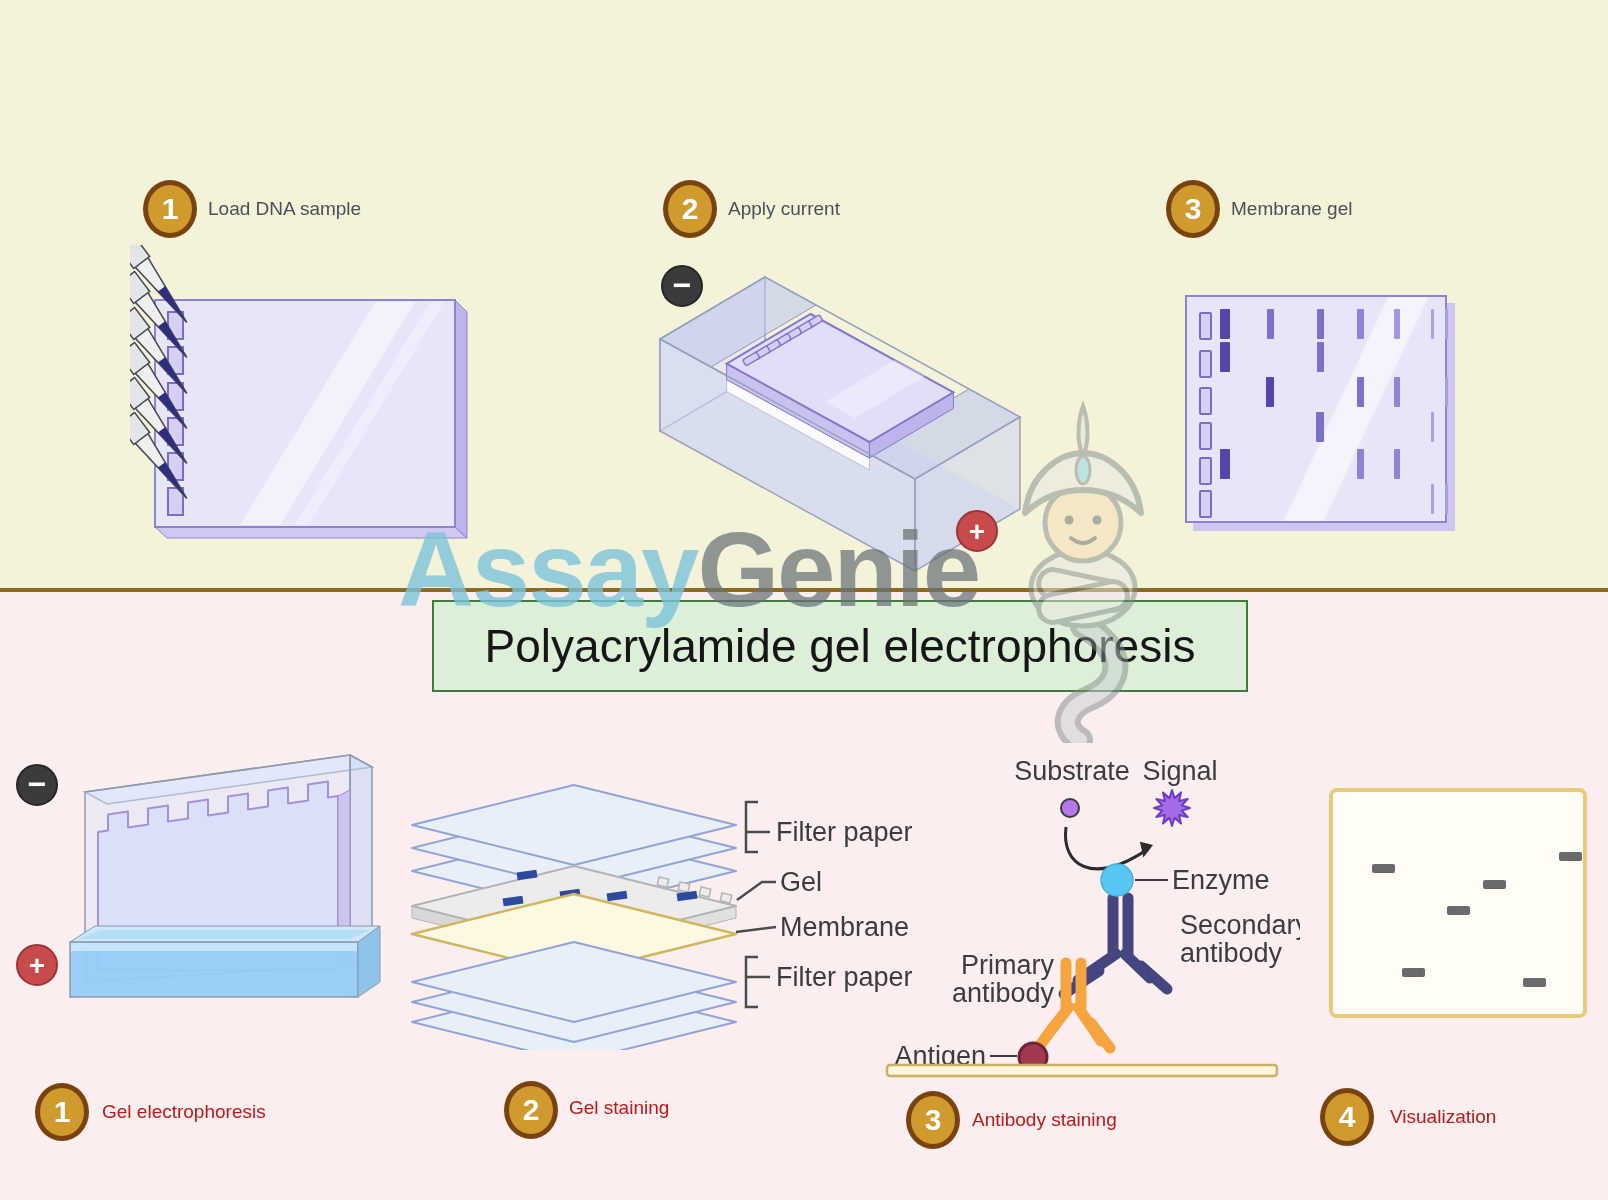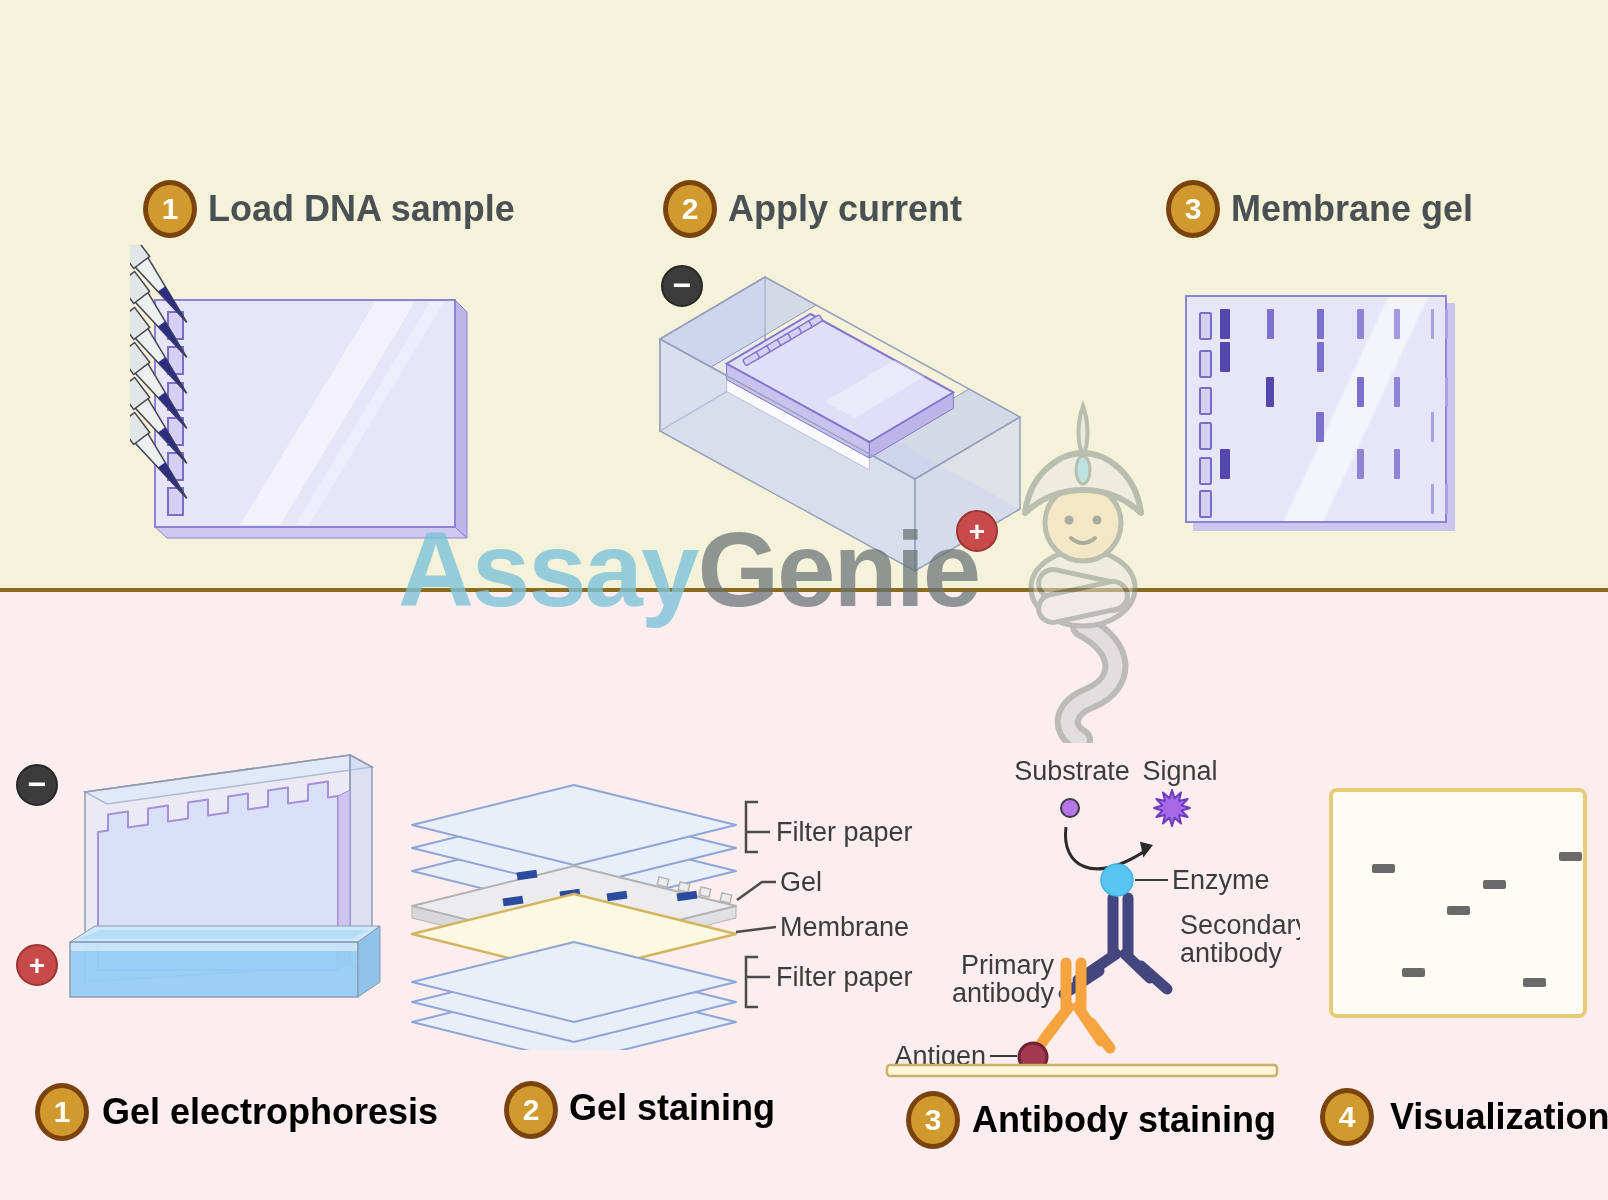--- a/index.html
+++ b/index.html
@@ -5,23 +5,23 @@
   html,body{margin:0;padding:0;}
   body{font-family:"Liberation Sans", sans-serif;}
   #stage{position:relative;width:1608px;height:1200px;overflow:hidden;background:#f4f3da;}
   .abs{position:absolute;}
   .section-top{left:0;top:0;width:1608px;height:588px;background:#f4f3da;}
   .section-bottom{left:0;top:588px;width:1608px;height:612px;background:#fcedee;border-top:4px solid #8a6b21;box-sizing:border-box;}
   .title-box{background:#dcf0d8;border:2px solid #3f7a3f;display:flex;align-items:center;justify-content:center;
              font-size:46px;color:#161616;letter-spacing:0px;z-index:2;}
   .step-badge{width:54px;height:58px;border-radius:50%;background:#d09a2e;border:5px solid #7a430e;box-sizing:border-box;
               display:flex;align-items:center;justify-content:center;color:#ffffff;font-size:30px;font-weight:700;z-index:3;}
-  .step-label{font-size:36px;font-weight:700;height:36px;line-height:36px;z-index:3;}
+  .step-label{font-size:19px;font-weight:400;height:36px;line-height:36px;z-index:3;}
   .lbl-top{color:#4b5055;}
-  .lbl-bottom{color:#000000;}
+  .lbl-bottom{color:#b91c1c;}
   #watermark-text{left:398px;top:520px;font-size:105px;font-weight:700;letter-spacing:-2px;line-height:100px;z-index:10;white-space:nowrap;}
   #watermark-text .wm1{color:rgba(124,195,216,0.80);}
   #watermark-text .wm2{color:rgba(104,114,116,0.72);}
   #genie{z-index:10;opacity:0.5;}
   #analyze-gel{left:1185px;top:295px;width:262px;height:228px;background:
       linear-gradient(115deg, rgba(255,255,255,0) 55%, rgba(255,255,255,0.55) 56%, rgba(255,255,255,0.55) 66%, rgba(255,255,255,0) 67%),#e7e6f9;
       border:2px solid #8d83d4;box-shadow:8px 8px 0 #cdc6f0;box-sizing:border-box;z-index:1;}
   .ag-well{position:absolute;background:#d6d1f4;border:2px solid #7a6dc8;border-radius:2px;box-sizing:border-box;}
   .ag-band{position:absolute;border-radius:1px;}
   #blot-box{left:1329px;top:788px;width:258px;height:230px;background:#fffdf5;border:4px solid #e8cb79;border-radius:8px;box-sizing:border-box;z-index:1;}
@@ -170,20 +170,23 @@
     <circle cx="78" cy="125" r="38" fill="#f3dcb3" stroke="#7f8b85" stroke-width="5"></circle>
     <circle cx="64" cy="122" r="4.5" fill="#5f6a64"></circle>
     <circle cx="92" cy="122" r="4.5" fill="#5f6a64"></circle>
     <path d="M66,140 Q78,150 90,140" fill="none" stroke="#5f6a64" stroke-width="4" stroke-linecap="round"></path>
     <path d="M20,115 C25,75 55,55 78,55 C101,55 131,75 136,115 C120,100 100,92 78,92 C56,92 36,100 20,115 Z" fill="#e9e8e0" stroke="#7f8b85" stroke-width="6" stroke-linejoin="round"></path>
     <ellipse cx="78" cy="72" rx="7" ry="14" fill="#86d4e6" stroke="#7f8b85" stroke-width="3"></ellipse>
     <rect x="-45" y="-14" width="90" height="28" rx="14" transform="translate(78,192) rotate(12)" fill="#e9e8e0" stroke="#7f8b85" stroke-width="5"></rect>
     <rect x="-45" y="-14" width="90" height="28" rx="14" transform="translate(78,204) rotate(-12)" fill="#e9e8e0" stroke="#7f8b85" stroke-width="5"></rect>
   </svg>
 
+  <div class="abs title-box" style="left:432px;top:600px;width:812px;height:88px;">
+    <span>Polyacrylamide gel electrophoresis</span>
+  </div>
 
   <svg class="abs" style="left:10px;top:730px;z-index:1;" width="380" height="300" viewBox="0 0 380 300">
     <polygon points="75,62 340,25 362,37 97,74" fill="rgba(225,235,252,0.7)" stroke="#8f99ae" stroke-width="1.5"></polygon>
     <polygon points="340,25 362,37 362,247 340,235" fill="rgba(200,215,245,0.6)" stroke="#8f99ae" stroke-width="1.5"></polygon>
     <polygon points="75,62 340,25 340,235 75,252" fill="rgba(213,228,250,0.45)" stroke="#8f99ae" stroke-width="1.5"></polygon>
     <path d="M88,240 L88,102 L98,100.5 L98,84.5 L118,81.5 L118,97.5 L138,94.5 L138,78.5 L158,75.5 L158,91.5 L178,88.5 L178,72.5 L198,69.5 L198,85.5 L218,82.5 L218,66.5 L238,63.5 L238,79.5 L258,76.5 L258,60.5 L278,57.5 L278,73.5 L298,70.5 L298,54.5 L318,51.5 L318,67.5 L328,66 L328,240 Z" fill="#d9e0f8" stroke="#a18dd6" stroke-width="2" stroke-linejoin="round" opacity="0.95"></path>
     <polygon points="328,66 340,60 340,228 328,240" fill="#cdc5ef" stroke="#a18dd6" stroke-width="1"></polygon>
     <polygon points="60,212 85,196 370,196 348,212" fill="#cfe7fa" stroke="#8f99ae" stroke-width="1"></polygon>
     <polygon points="68,209 90,200 360,200 340,209" fill="#b5ddf6"></polygon>
     <polygon points="60,212 348,212 348,267 60,267" fill="rgba(150,205,243,0.95)" stroke="#8f99ae" stroke-width="1.5"></polygon>

